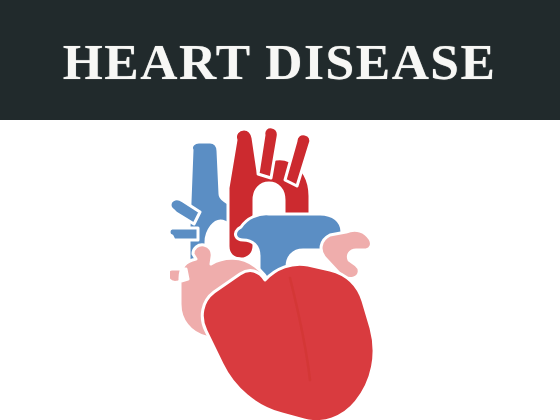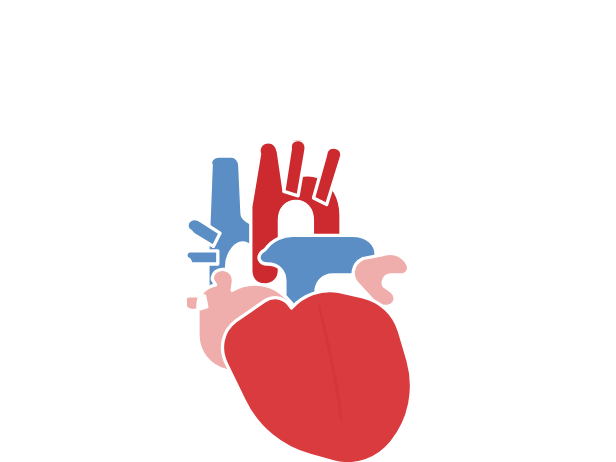--- a/index.html
+++ b/index.html
@@ -62,20 +62,23 @@
     display: block;
     width: 100%;
     height: 100%;
   }
 </style>
 </head>
 <body>
 
 <div id="page">
 
+  <div id="header-bar">
+    <div id="header-title">HEART DISEASE</div>
+  </div>
 
   <div id="illustration-area">
     <div id="heart-figure">
       <svg viewBox="0 0 215 292" xmlns="http://www.w3.org/2000/svg">
 
         <g>
           <path fill="#5b8ec4" stroke="#ffffff" stroke-width="3" stroke-linejoin="round" d="M22,22
                    C20,18 24,14 29,14
                    L40,14
                    C45,14 48,18 48,23

